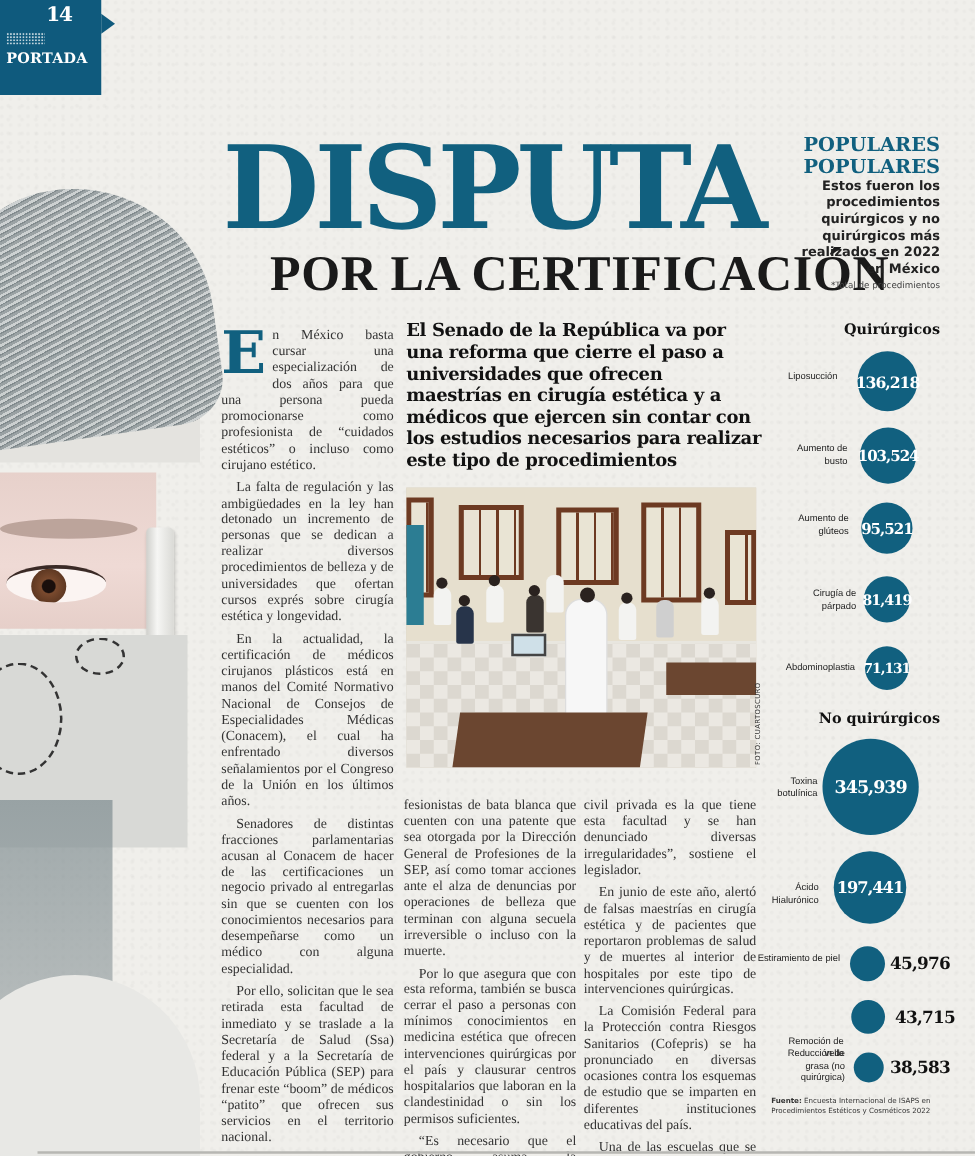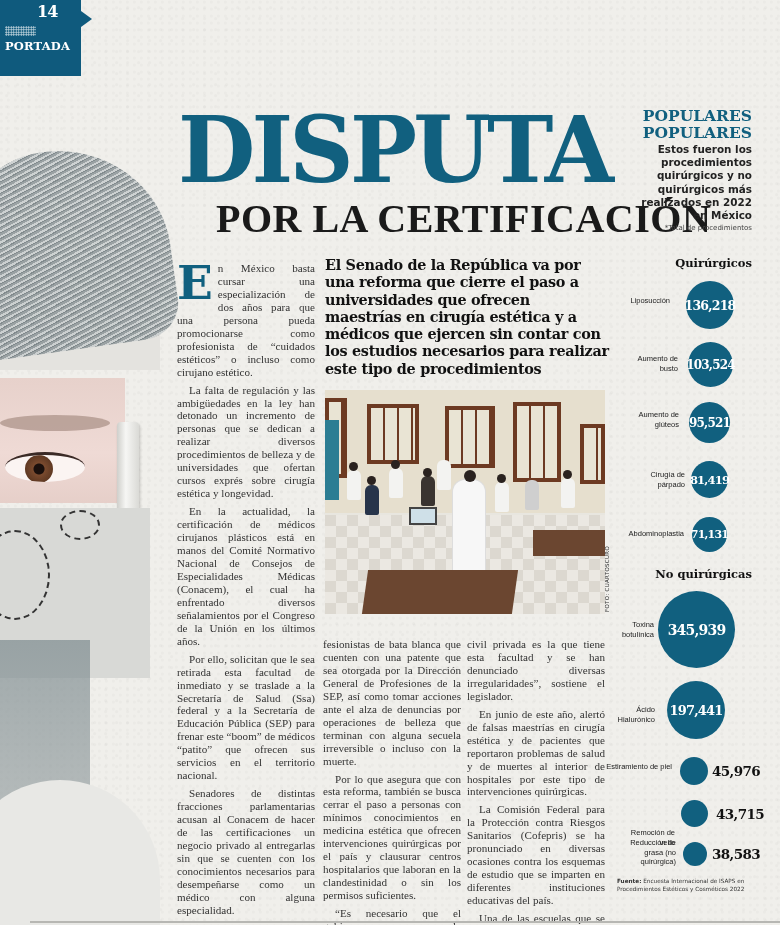--- a/index.html
+++ b/index.html
@@ -120,22 +120,22 @@
 
 <h1 class="headline">DISPUTA</h1>
 <h2 class="subhead">POR LA CERTIFICACIÓN</h2>
 
 <div class="deck">El Senado de la República va por una reforma que cierre el paso a universidades que ofrecen maestrías en cirugía estética y a médicos que ejercen sin contar con los estudios necesarios para realizar este tipo de procedimientos</div>
 
 <div class="col col1">
   <p class="noindent"><span class="dropcap">E</span><span>n México basta cursar una especialización de dos años para que una persona pueda promocionarse como profesionista de “cuidados estéticos” o incluso como cirujano estético.</span></p>
   <p>La falta de regulación y las ambigüedades en la ley han detonado un incremento de personas que se dedican a realizar diversos procedimientos de belleza y de universidades que ofertan cursos exprés sobre cirugía estética y longevidad.</p>
   <p>En la actualidad, la certificación de médicos cirujanos plásticos está en manos del Comité Normativo Nacional de Consejos de Especialidades Médicas (Conacem), el cual ha enfrentado diversos señalamientos por el Congreso de la Unión en los últimos años.</p>
+  <p>Senadores de distintas fracciones parlamentarias acusan al Conacem de hacer de las certificaciones un negocio privado al entregarlas sin que se cuenten con los conocimientos necesarios para desempeñarse como un médico con alguna especialidad.</p>
   <p>Por ello, solicitan que le sea retirada esta facultad de inmediato y se traslade a la Secretaría de Salud (Ssa) federal y a la Secretaría de Educación Pública (SEP) para frenar este “boom” de médicos “patito” que ofrecen sus servicios en el territorio nacional.</p>
-  <p>Senadores de distintas fracciones parlamentarias acusan al Conacem de hacer de las certificaciones un negocio privado al entregarlas sin que se cuenten con los conocimientos necesarios para desempeñarse como un médico con alguna especialidad.</p>
 
 </div>
 
 <div class="photo">
   <div class="ph-wall"></div>
   <div class="ph-window" style="left:0;top:8px;width:22px;height:80px;"></div>
   <div class="ph-window" style="left:42px;top:14px;width:52px;height:60px;"></div>
   <div class="ph-window" style="left:120px;top:16px;width:50px;height:62px;"></div>
   <div class="ph-window" style="left:188px;top:12px;width:48px;height:80px;"></div>
   <div class="ph-window" style="left:255px;top:34px;width:25px;height:60px;"></div>
@@ -193,21 +193,21 @@
 
 <div class="bubble-label" style="right:101px;top:410px;width:50px;">Aumento de glúteos</div>
 <div class="bubble" style="left:689px;top:402px;width:41px;height:41px;font-size:12px;">95,521</div>
 
 <div class="bubble-label" style="right:95px;top:470px;width:50px;">Cirugía de párpado</div>
 <div class="bubble" style="left:691px;top:461px;width:37px;height:37px;font-size:11.5px;">81,419</div>
 
 <div class="bubble-label" style="right:96px;top:529px;width:80px;">Abdominoplastia</div>
 <div class="bubble" style="left:692px;top:517px;width:35px;height:35px;font-size:11px;">71,131</div>
 
-<div class="cat-title" style="top:567px;">No quirúrgicas</div>
+<div class="cat-title" style="top:567px;">No quirúrgicos</div>
 
 <div class="bubble-label" style="right:126px;top:620px;width:50px;">Toxina botulínica</div>
 <div class="bubble" style="left:658px;top:591px;width:77px;height:77px;font-size:14px;">345,939</div>
 
 <div class="bubble-label" style="right:125px;top:705px;width:50px;">Ácido Hialurónico</div>
 <div class="bubble" style="left:667px;top:681px;width:58px;height:58px;font-size:13px;text-align:center;">197,441</div>
 
 <div class="bubble-label" style="right:108px;top:762px;width:70px;">Estiramiento de piel</div>
 <div class="bubble" style="left:680px;top:757px;width:28px;height:28px;"></div>
 <div class="ext-value" style="left:712px;top:763px;">45,976</div>

